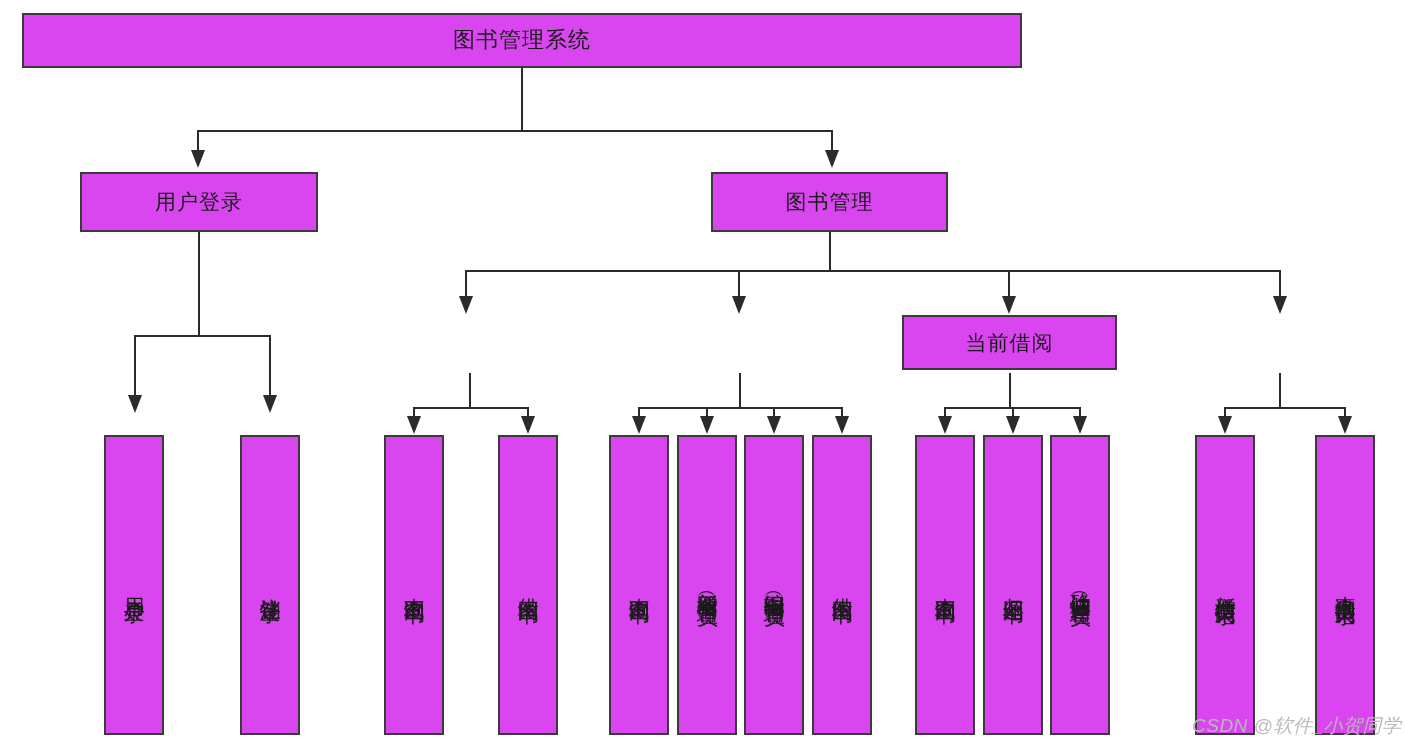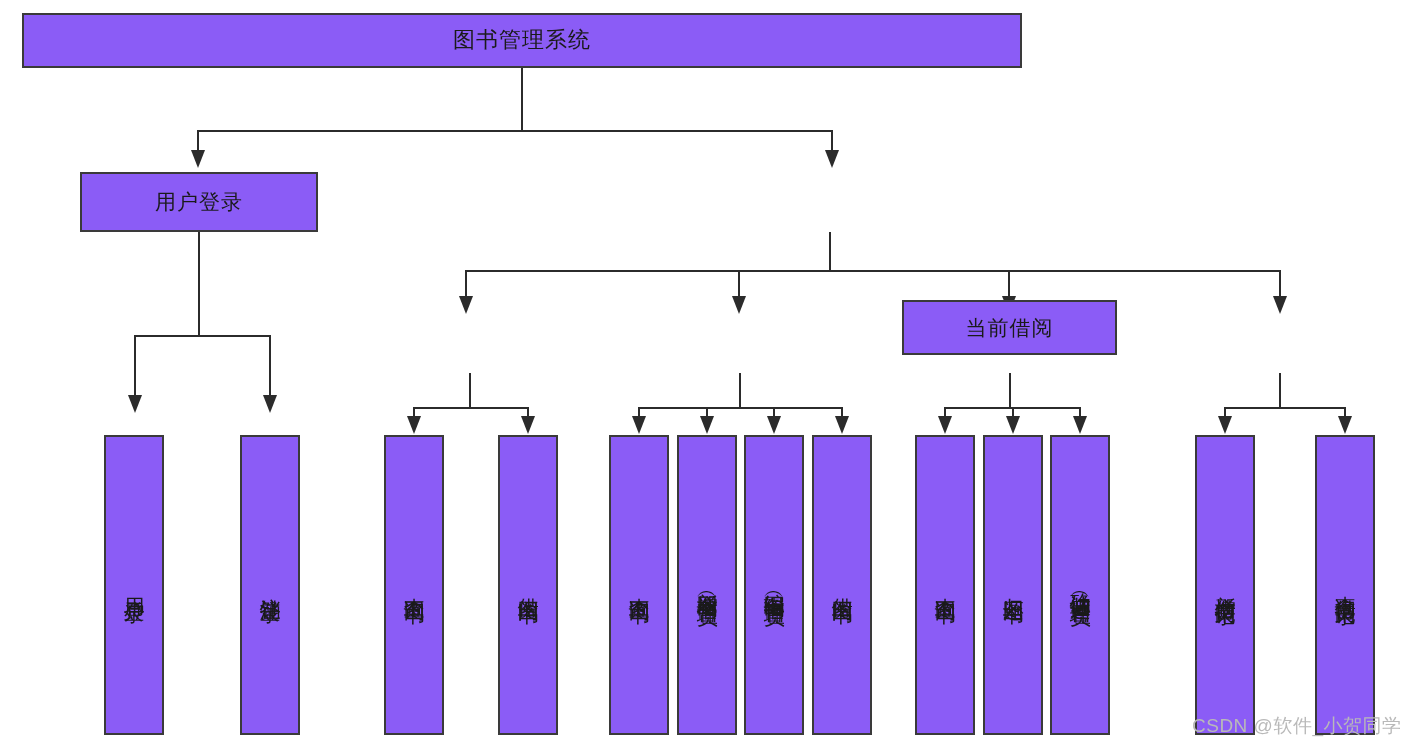--- a/index.html
+++ b/index.html
@@ -14,21 +14,21 @@
     position: relative;
     width: 1405px;
     height: 747px;
     background: #ffffff;
     overflow: hidden;
   }
   .node {
     position: absolute;
     box-sizing: border-box;
     border: 2px solid #3a3a3a;
-    background: #8b5cf6;
+    background: #d946ef;
     display: flex;
     align-items: center;
     justify-content: center;
     color: #1a1a1a;
   }
   .node.horiz {
     font-size: 21px;
     line-height: 1.2;
     letter-spacing: 1px;
   }
@@ -92,41 +92,44 @@
   <div class="hline" style="left:197px; top:130px; width:636px;"></div>
 
   <div class="vline" style="left:197px; top:130px; height:22px;"></div>
   <div class="arrow" style="left:191px; top:150px;"></div>
 
   <div class="vline" style="left:831px; top:130px; height:22px;"></div>
   <div class="arrow" style="left:825px; top:150px;"></div>
 
   <div class="node horiz" style="left:80px; top:172px; width:238px; height:60px;">
     <span>用户登录</span>
+  </div>
+  <div class="node horiz" style="left:711px; top:172px; width:237px; height:60px;">
+    <span>图书管理</span>
   </div>
 
   <div class="vline" style="left:198px; top:232px; height:103px;"></div>
   <div class="hline" style="left:134px; top:335px; width:136px;"></div>
   <div class="vline" style="left:134px; top:335px; height:62px;"></div>
   <div class="arrow" style="left:128px; top:395px;"></div>
   <div class="vline" style="left:269px; top:335px; height:62px;"></div>
   <div class="arrow" style="left:263px; top:395px;"></div>
 
   <div class="vline" style="left:829px; top:232px; height:40px;"></div>
   <div class="hline" style="left:465px; top:270px; width:816px;"></div>
   <div class="vline" style="left:465px; top:270px; height:28px;"></div>
   <div class="arrow" style="left:459px; top:296px;"></div>
   <div class="vline" style="left:738px; top:270px; height:28px;"></div>
   <div class="arrow" style="left:732px; top:296px;"></div>
   <div class="vline" style="left:1008px; top:270px; height:28px;"></div>
   <div class="arrow" style="left:1002px; top:296px;"></div>
   <div class="vline" style="left:1279px; top:270px; height:28px;"></div>
   <div class="arrow" style="left:1273px; top:296px;"></div>
 
-  <div class="node horiz" style="left:902px; top:300px; width:215px; height:55px;">
+  <div class="node horiz" style="left:902px; top:315px; width:215px; height:55px;">
     <span>当前借阅</span>
   </div>
 
   <div class="vline" style="left:469px; top:373px; height:36px;"></div>
   <div class="hline" style="left:413px; top:407px; width:115px;"></div>
   <div class="vline" style="left:413px; top:407px; height:12px;"></div>
   <div class="arrow" style="left:407px; top:416px;"></div>
   <div class="vline" style="left:527px; top:407px; height:12px;"></div>
   <div class="arrow" style="left:521px; top:416px;"></div>
 
@@ -194,15 +197,15 @@
     <span>确认归还（管理员）</span>
   </div>
 
   <div class="node vert" style="left:1195px; top:435px; width:60px; height:300px;">
     <span>新增借阅记录</span>
   </div>
   <div class="node vert" style="left:1315px; top:435px; width:60px; height:300px;">
     <span>查询借阅记录</span>
   </div>
 
-  <div class="watermark" style="left:1192px; top:713px;">CSDN @软件_小贺同学</div>
+  <div class="watermark" style="left:1192px; top:713px;font-style:italic;">CSDN @软件_小贺同学</div>
 
 </div>
 
 </body></html>

